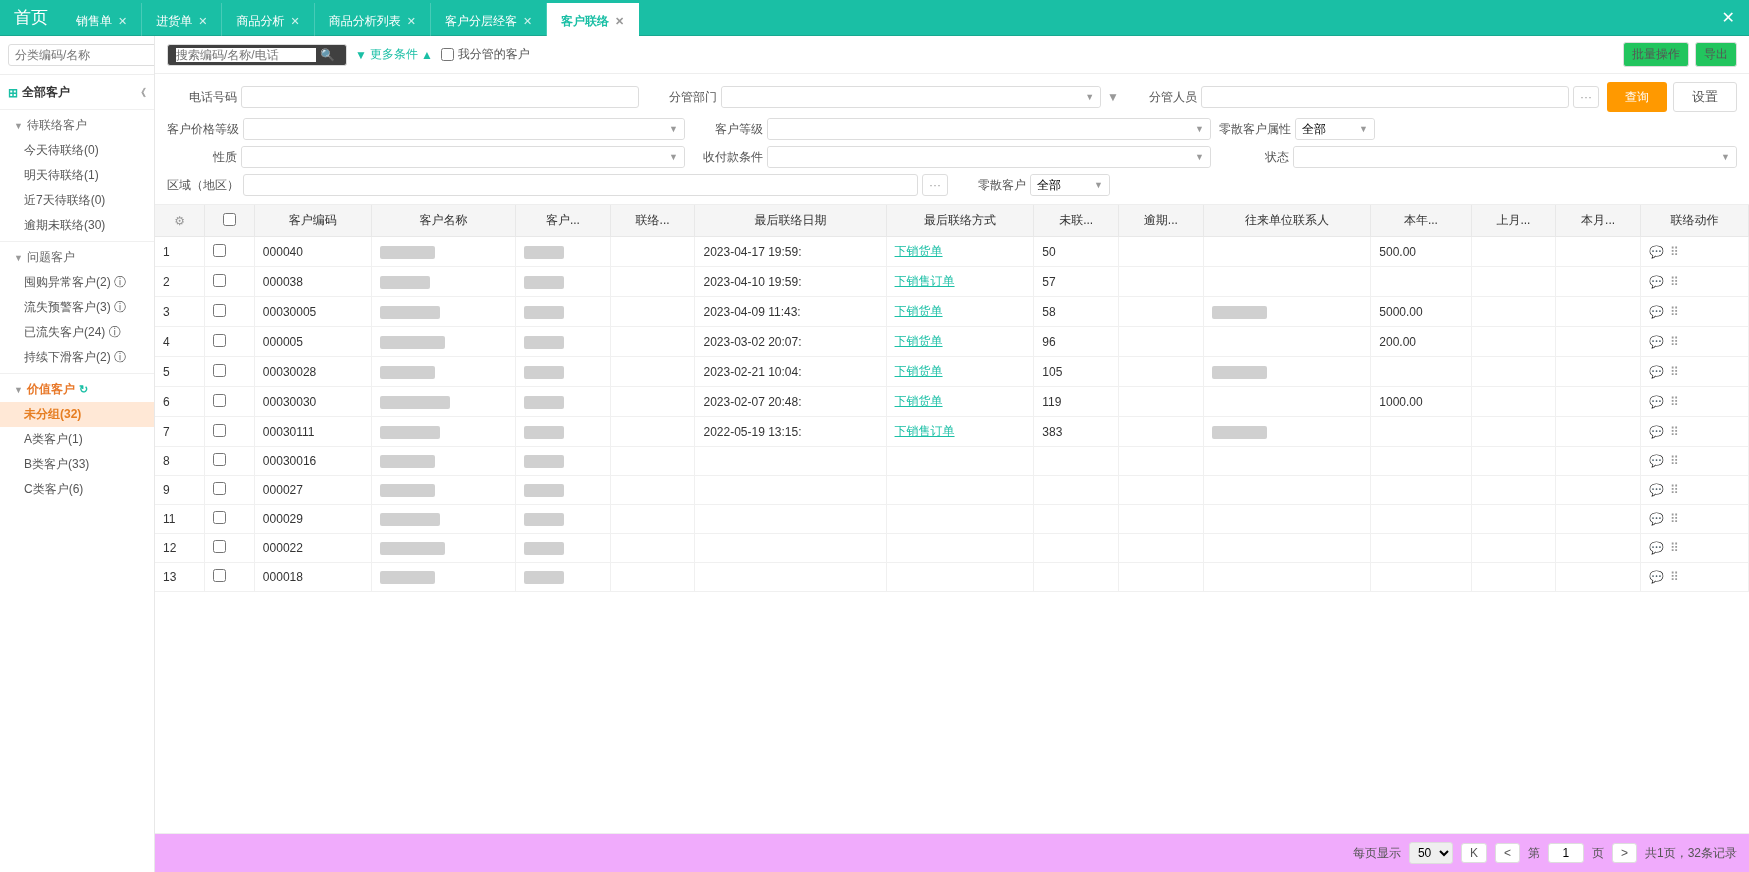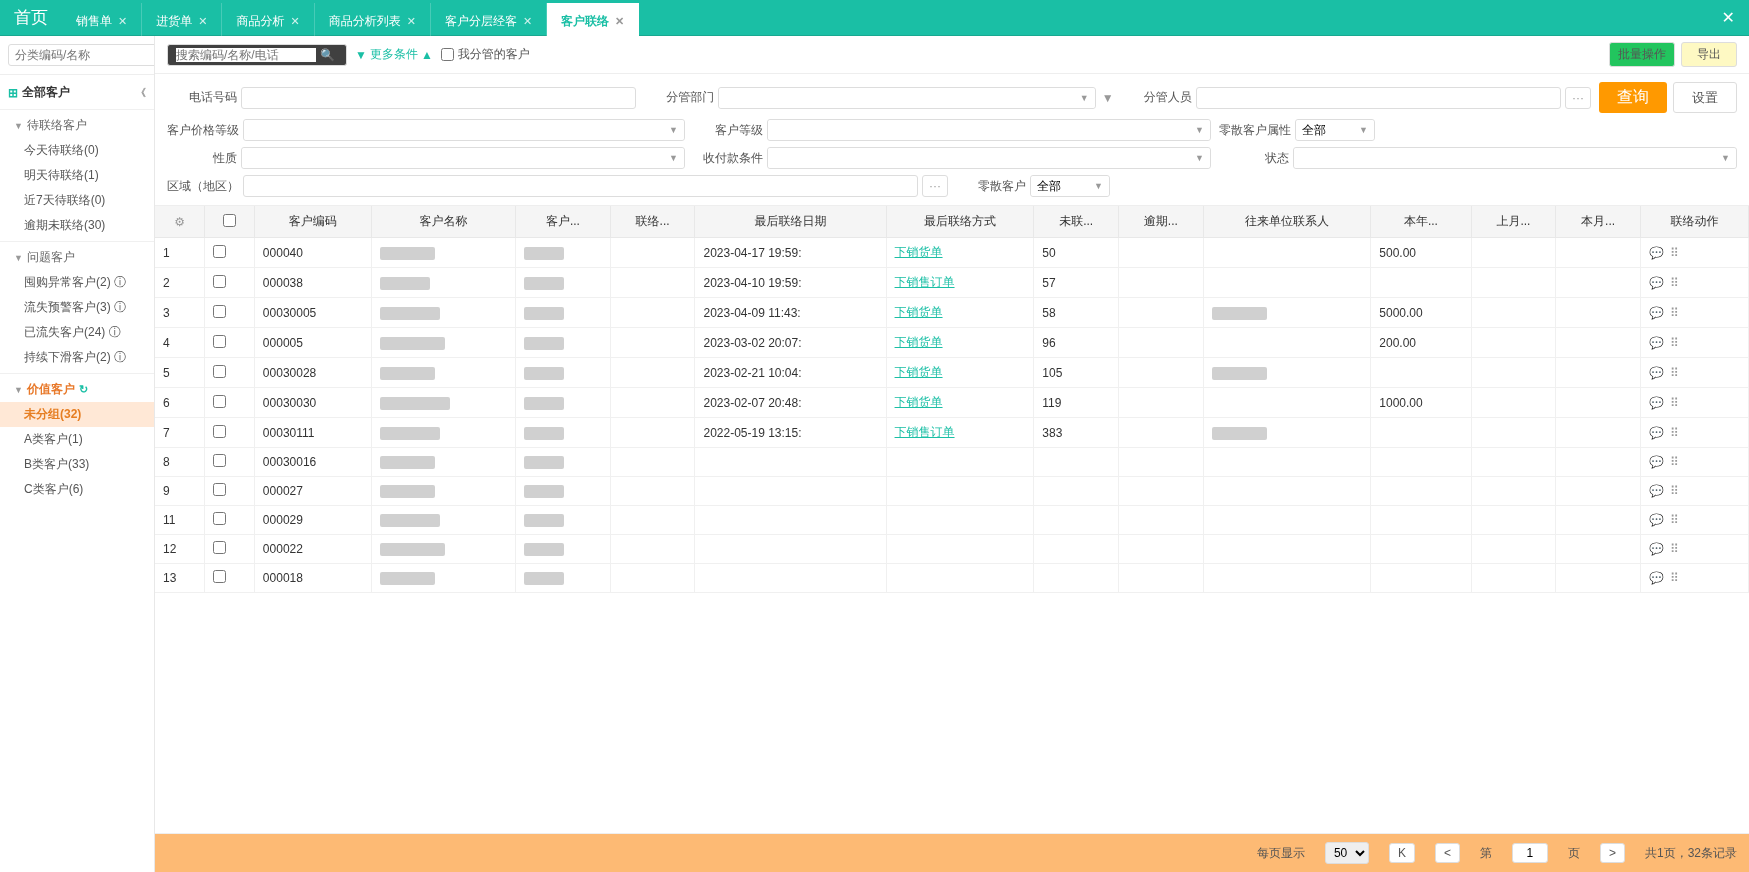--- a/index.html
+++ b/index.html
@@ -77,21 +77,21 @@
     }
     .filter-search input { border: none; outline: none; font-size: 12px; width: 140px; }
     .filter-search .search-icon { color: #999; margin-left: 4px; }
     .filter-more {
       display: flex; align-items: center; color: #1abfa5; cursor: pointer; gap: 3px;
     }
     .filter-checkbox { display: flex; align-items: center; gap: 4px; color: #555; }
     .filter-checkbox input { cursor: pointer; }
     .filter-actions { margin-left: auto; display: flex; gap: 6px; }
     .btn-batch { color: #555; border: 1px solid #ddd; background: #22c55e; padding: 3px 8px; border-radius: 3px; cursor: pointer; }
-    .btn-export { color: #555; border: 1px solid #ddd; background: #fef9c3; padding: 3px 15px; border-radius: 3px; cursor: pointer; }
+    .btn-export { color: #555; border: 1px solid #ddd; background: #22c55e; padding: 3px 8px; border-radius: 3px; cursor: pointer; }
 
     
     .adv-filter {
       background: #fff; border-bottom: 1px solid #eee; padding: 8px 12px;
     }
     .adv-filter-row {
       display: flex; align-items: center; gap: 8px; margin-bottom: 6px;
     }
     .adv-filter-row:last-child { margin-bottom: 0; align-items: center; }
     .adv-field {
@@ -113,21 +113,21 @@
     }
     .adv-field .select-wrapper::after {
       content: '▼'; position: absolute; right: 6px; font-size: 9px; color: #999; pointer-events: none;
     }
     .adv-field .more-btn {
       padding: 3px 6px; border: 1px solid #ddd; border-radius: 3px; cursor: pointer;
       color: #999; background: #fff;
     }
     .btn-query {
       background: #f90; color: #fff; border: none; padding: 5px 18px;
-      border-radius: 3px; cursor: pointer; font-size: 16px;
+      border-radius: 3px; cursor: pointer; font-size: 12px;
     }
     .btn-reset {
       background: #fff; color: #555; border: 1px solid #ddd; padding: 5px 18px;
       border-radius: 3px; cursor: pointer; font-size: 13px;
     }
 
     
     .table-wrapper { flex: 1; overflow: auto; background: #fff; }
     table { width: 100%; border-collapse: collapse; font-size: 12px; }
     thead tr { background: #f5f5f5; }
@@ -142,22 +142,22 @@
       white-space: nowrap;
     }
     .td-link { color: #1abfa5; cursor: pointer; text-decoration: underline; }
     .action-icons { display: flex; gap: 6px; color: #999; font-size: 14px; }
     .action-icon { cursor: pointer; }
     .settings-icon { color: #999; cursor: pointer; }
 
     
     .pagination {
       display: flex; align-items: center; justify-content: flex-end;
-      padding: 8px 12px; background: #fdba74; border-top: 1px solid #eee;
-      gap: 20px;
+      padding: 8px 12px; background: #f0abfc; border-top: 1px solid #eee;
+      gap: 8px;
     }
     .pagination span { color: #555; }
     .pagination select {
       border: 1px solid #ddd; border-radius: 3px; padding: 2px 4px; font-size: 12px;
     }
     .pagination .page-btn {
       border: 1px solid #ddd; background: #fff; padding: 2px 8px;
       border-radius: 3px; cursor: pointer; color: #555;
     }
     .pagination .page-btn:disabled { color: #ccc; cursor: default; }

